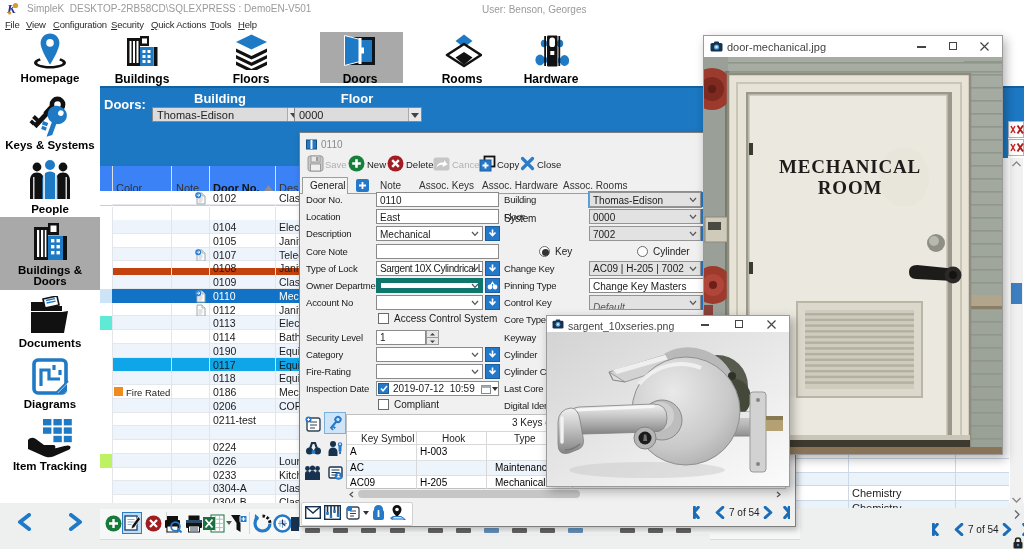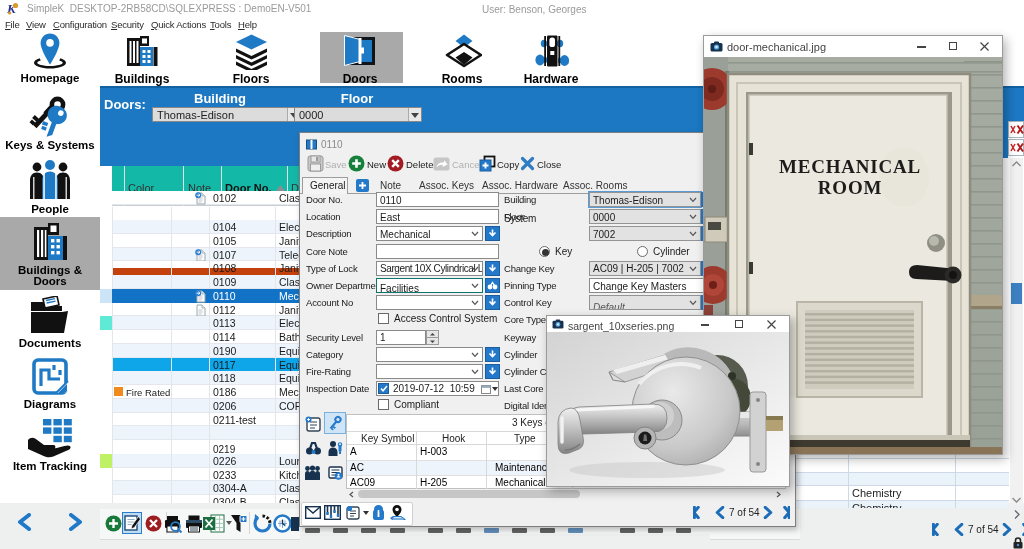--- a/index.html
+++ b/index.html
@@ -180,21 +180,21 @@
 <div class="a" style="left:180px;top:91px;width:80px;text-align:center;font-size:13px;font-weight:bold;color:#fff">Building</div>
 <div class="a" style="left:317px;top:91px;width:80px;text-align:center;font-size:13px;font-weight:bold;color:#fff">Floor</div>
 <div class="a" style="left:152px;top:107px;width:150px;height:15px;background:#dcdcdc;border:1px solid #888;font-size:11px;color:#222;padding:1px 0 0 4px">Thomas-Edison</div>
 <div class="a" style="left:287px;top:108px;width:14px;height:13px;background:#e8e8e8;border-left:1px solid #aaa"></div>
 <div class="carr" style="left:290px;top:113px;border-top-color:#444"></div>
 <div class="a" style="left:294px;top:107px;width:128px;height:15px;background:#dcdcdc;border:1px solid #888;font-size:11px;color:#222;padding:1px 0 0 4px">0000</div>
 <div class="a" style="left:408px;top:108px;width:13px;height:13px;background:#e8e8e8;border-left:1px solid #aaa"></div>
 <div class="carr" style="left:411px;top:113px;border-top-color:#444"></div>
 
 <div class="a" id="tblwrap" style="left:100px;top:166px;width:199px;height:343px;background:#fff;overflow:hidden">
-      <div class="a" style="left:12px;top:0;width:199px;height:40px;background:#14b8a6;border-bottom:1px solid #c8cdd2">
+      <div class="a" style="left:0;top:0;width:199px;height:40px;background:#3b82f6;border-bottom:1px solid #c8cdd2">
         <div class="a" style="left:16px;top:16px;font-size:11px;color:#333">Color</div>
         <div class="a" style="left:76px;top:16px;font-size:11px;color:#333">Note</div>
         <div class="a" style="left:113px;top:16px;font-size:11px;font-weight:bold;color:#111">Door No.</div>
         <svg width="9" height="6" style="position:absolute;left:164px;top:19px">
           <path d="M4.5 0L9 6H0z" fill="#8a8f94"></path>
         </svg>
         <div class="a" style="left:179px;top:16px;font-size:11px;color:#333">Description</div>
         <div class="a" style="left:12px;top:0;width:1px;height:40px;background:#dde1e5"></div>
         <div class="a" style="left:71px;top:0;width:1px;height:40px;background:#dde1e5"></div>
         <div class="a" style="left:109px;top:0;width:1px;height:40px;background:#dde1e5"></div>
@@ -341,20 +341,27 @@
         <div class="a" style="left:12px;top:0;width:187px;height:13.74px;background:#fff;border-bottom:1px solid #e4e8ec">
           <div class="a" style="left:59px;top:0;width:38px;height:13.7px"></div>
           <div class="a" style="left:101px;top:1px;font-size:10.5px;color:#1a1a1a">0211-test</div>
           <div class="a" style="left:167px;top:1px;font-size:10.5px;color:#1a1a1a;white-space:nowrap"></div>
         </div>
       </div>
       <div class="a" style="left:0;top:260.34000000000003px;width:199px;height:13.74px;background:#fff">
         <div class="a" style="left:12px;top:0;width:187px;height:13.74px;background:#eef4fb;border-bottom:1px solid #e4e8ec">
           <div class="a" style="left:59px;top:0;width:38px;height:13.7px"></div>
           <div class="a" style="left:101px;top:18px;font-size:10px;color:#1a1a1a">0219</div>
+          <div class="a" style="left:167px;top:1px;font-size:10.5px;color:#1a1a1a;white-space:nowrap"></div>
+        </div>
+      </div>
+      <div class="a" style="left:0;top:274.08000000000004px;width:199px;height:13.74px;background:#fff">
+        <div class="a" style="left:12px;top:0;width:187px;height:13.74px;background:#fff;border-bottom:1px solid #e4e8ec">
+          <div class="a" style="left:59px;top:0;width:38px;height:13.7px"></div>
+          <div class="a" style="left:101px;top:1px;font-size:10.5px;color:#1a1a1a">0224</div>
           <div class="a" style="left:167px;top:1px;font-size:10.5px;color:#1a1a1a;white-space:nowrap"></div>
         </div>
       </div>
       <div class="a" style="left:0;top:287.82000000000005px;width:199px;height:13.74px;background:#bef264">
         <div class="a" style="left:12px;top:0;width:187px;height:13.74px;background:#eef4fb;border-bottom:1px solid #e4e8ec">
           <div class="a" style="left:59px;top:0;width:38px;height:13.7px"></div>
           <div class="a" style="left:101px;top:1px;font-size:10.5px;color:#1a1a1a">0226</div>
           <div class="a" style="left:167px;top:1px;font-size:10.5px;color:#1a1a1a;white-space:nowrap">Lounge</div>
         </div>
       </div>
@@ -596,21 +603,21 @@
         <div class="a" style="left:6px;top:129.8px;font-size:9.5px;letter-spacing:-0.2px;color:#1a1a1a;white-space:nowrap">Type of Lock</div>
         <div class="a" style="left:76px;top:127.8px;width:107px;height:15px;background:#fff;border:1px solid #8a8a8a;font-size:10px;color:#1a1a1a;padding:1.5px 0 0 3px;white-space:nowrap;overflow:hidden"><span style="letter-spacing:-0.4px">Sargent 10X Cylindrical Lev</span></div>
         <svg class="a" style="left:171px;top:132.8px" width="8" height="6">
           <path d="M1 1l3 3.4L7 1" fill="none" stroke="#555" stroke-width="1.2"></path>
         </svg>
         <div class="a" style="left:185px;top:127.8px;width:15px;height:15px;background:#2378ca;border:1px solid #1b5e9e"></div>
         <svg class="a" style="left:188px;top:130.8px" width="9" height="9">
           <path d="M4.5 0.5v5M1.5 3.5l3 3 3-3" fill="none" stroke="#fff" stroke-width="1.6"></path>
         </svg>
         <div class="a" style="left:6px;top:147px;font-size:9.5px;letter-spacing:-0.2px;color:#1a1a1a;white-space:nowrap">Owner Department</div>
-        <div class="a" style="left:76px;top:145px;width:107px;height:15px;background:#fff;border:1px solid #0f766e;font-size:10px;color:#1a1a1a;padding:4px 0 0 3px;white-space:nowrap;overflow:hidden">Facilities</div>
+        <div class="a" style="left:76px;top:145px;width:107px;height:15px;background:#fff;border:5px solid #0f766e;font-size:10px;color:#1a1a1a;padding:4px 0 0 3px;white-space:nowrap;overflow:hidden">Facilities</div>
         <svg class="a" style="left:171px;top:150px" width="8" height="6">
           <path d="M1 1l3 3.4L7 1" fill="none" stroke="#555" stroke-width="1.2"></path>
         </svg>
         <div class="a" style="left:185px;top:145px;width:15px;height:15px;background:#2378ca;border:1px solid #1b5e9e"></div>
         <svg class="a" style="left:187px;top:148px" width="11" height="9">
           <circle cx="3" cy="6" r="2.4" fill="#fff"></circle>
           <circle cx="8" cy="6" r="2.4" fill="#fff"></circle>
           <path d="M3 5.5L5.5 1.5 8 5.5" fill="none" stroke="#fff" stroke-width="1.4"></path>
         </svg>
         <div class="a" style="left:6px;top:164.2px;font-size:9.5px;letter-spacing:-0.2px;color:#1a1a1a;white-space:nowrap">Account No</div>

